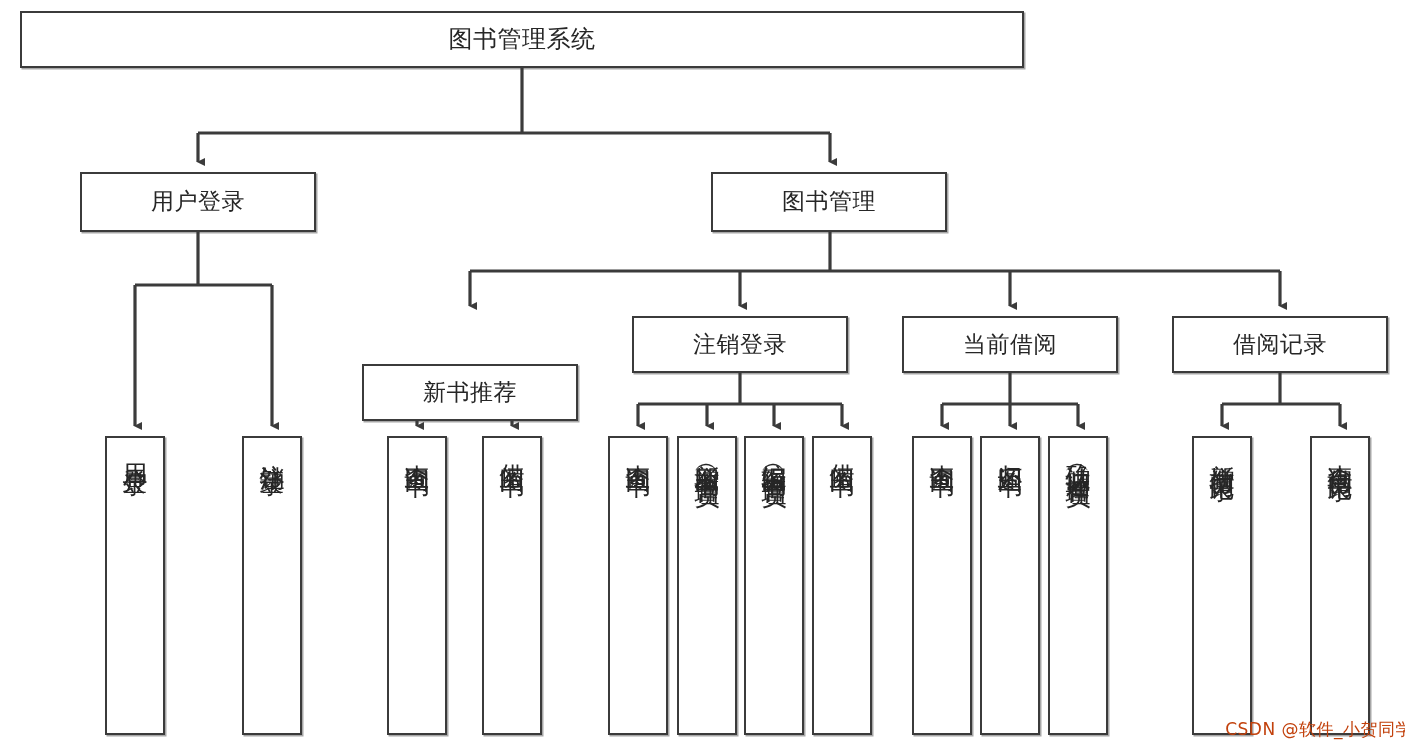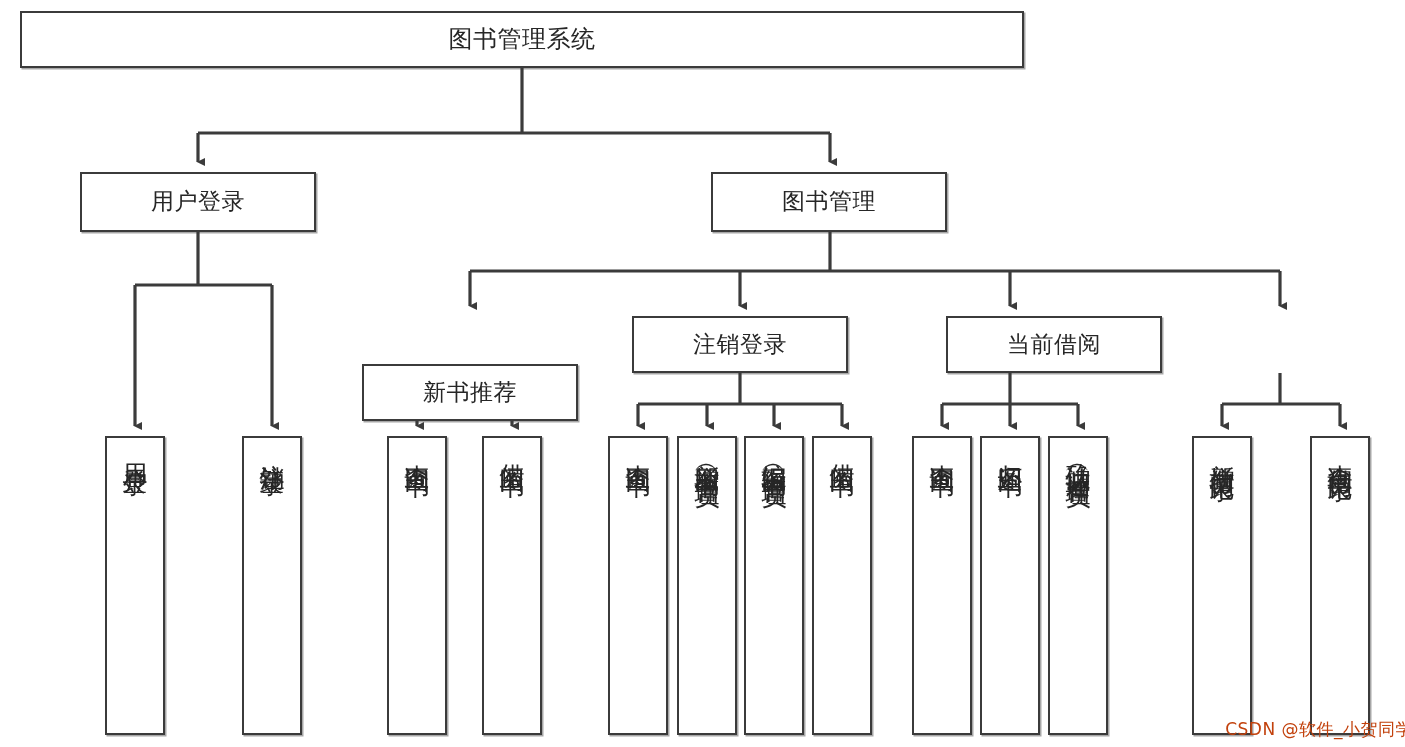--- a/index.html
+++ b/index.html
@@ -145,22 +145,25 @@
   <div class="node h" style="left:711px; top:172px; width:236px; height:60px;align-items:center;">
     <span class="node-label">图书管理</span>
   </div>
 
   <div class="node h" style="left:362px; top:316px; width:216px; height:57px;margin-top:48px;">
     <span class="node-label">新书推荐</span>
   </div>
   <div class="node h" style="left:632px; top:316px; width:216px; height:57px;">
     <span class="node-label">注销登录</span>
   </div>
-  <div class="node h" style="left:902px; top:316px; width:216px; height:57px;margin-left:44px;">
+  <div class="node h" style="left:902px; top:316px; width:216px; height:57px;">
     <span class="node-label">当前借阅</span>
+  </div>
+  <div class="node h" style="left:1172px; top:316px; width:216px; height:57px;">
+    <span class="node-label">借阅记录</span>
   </div>
 
   <div class="node v" style="left:105px; top:436px; width:60px; height:299px;">
     <span class="node-label">用户登录</span>
   </div>
   <div class="node v" style="left:242px; top:436px; width:60px; height:299px;">
     <span class="node-label">注销登录</span>
   </div>
 
   <div class="node v" style="left:387px; top:436px; width:60px; height:299px;">

